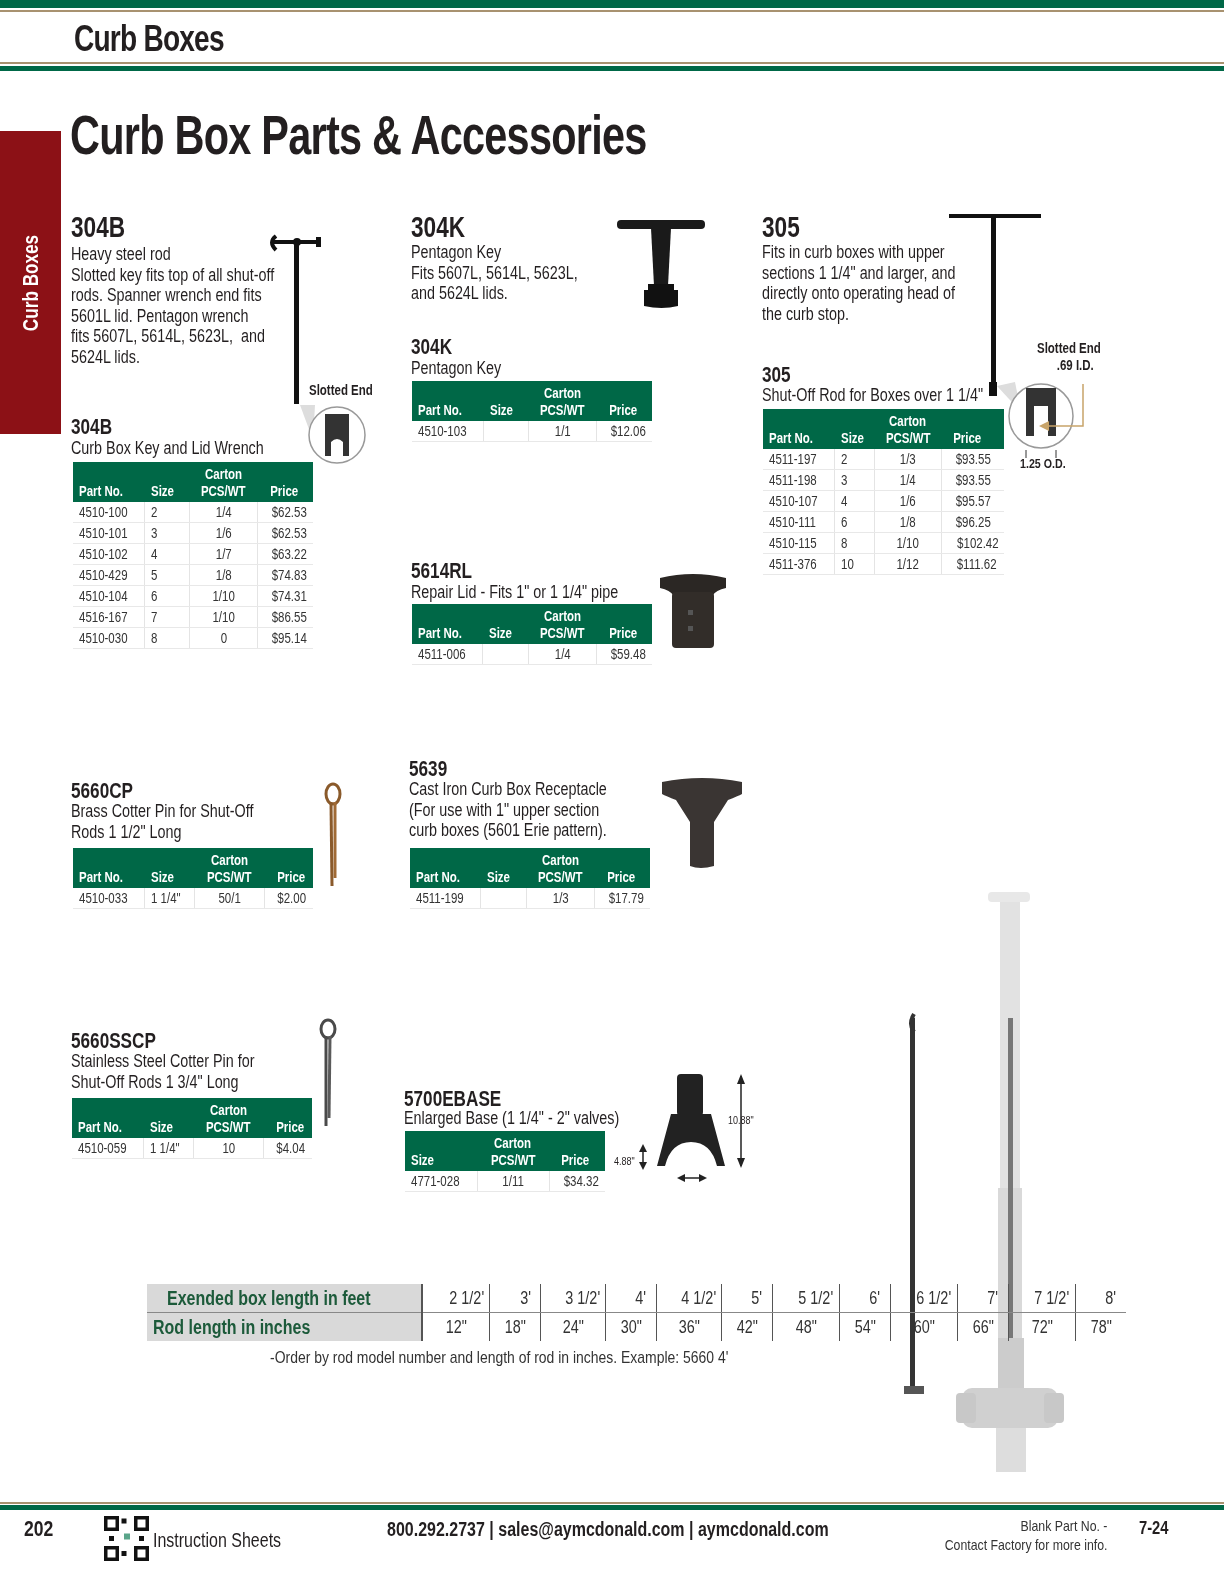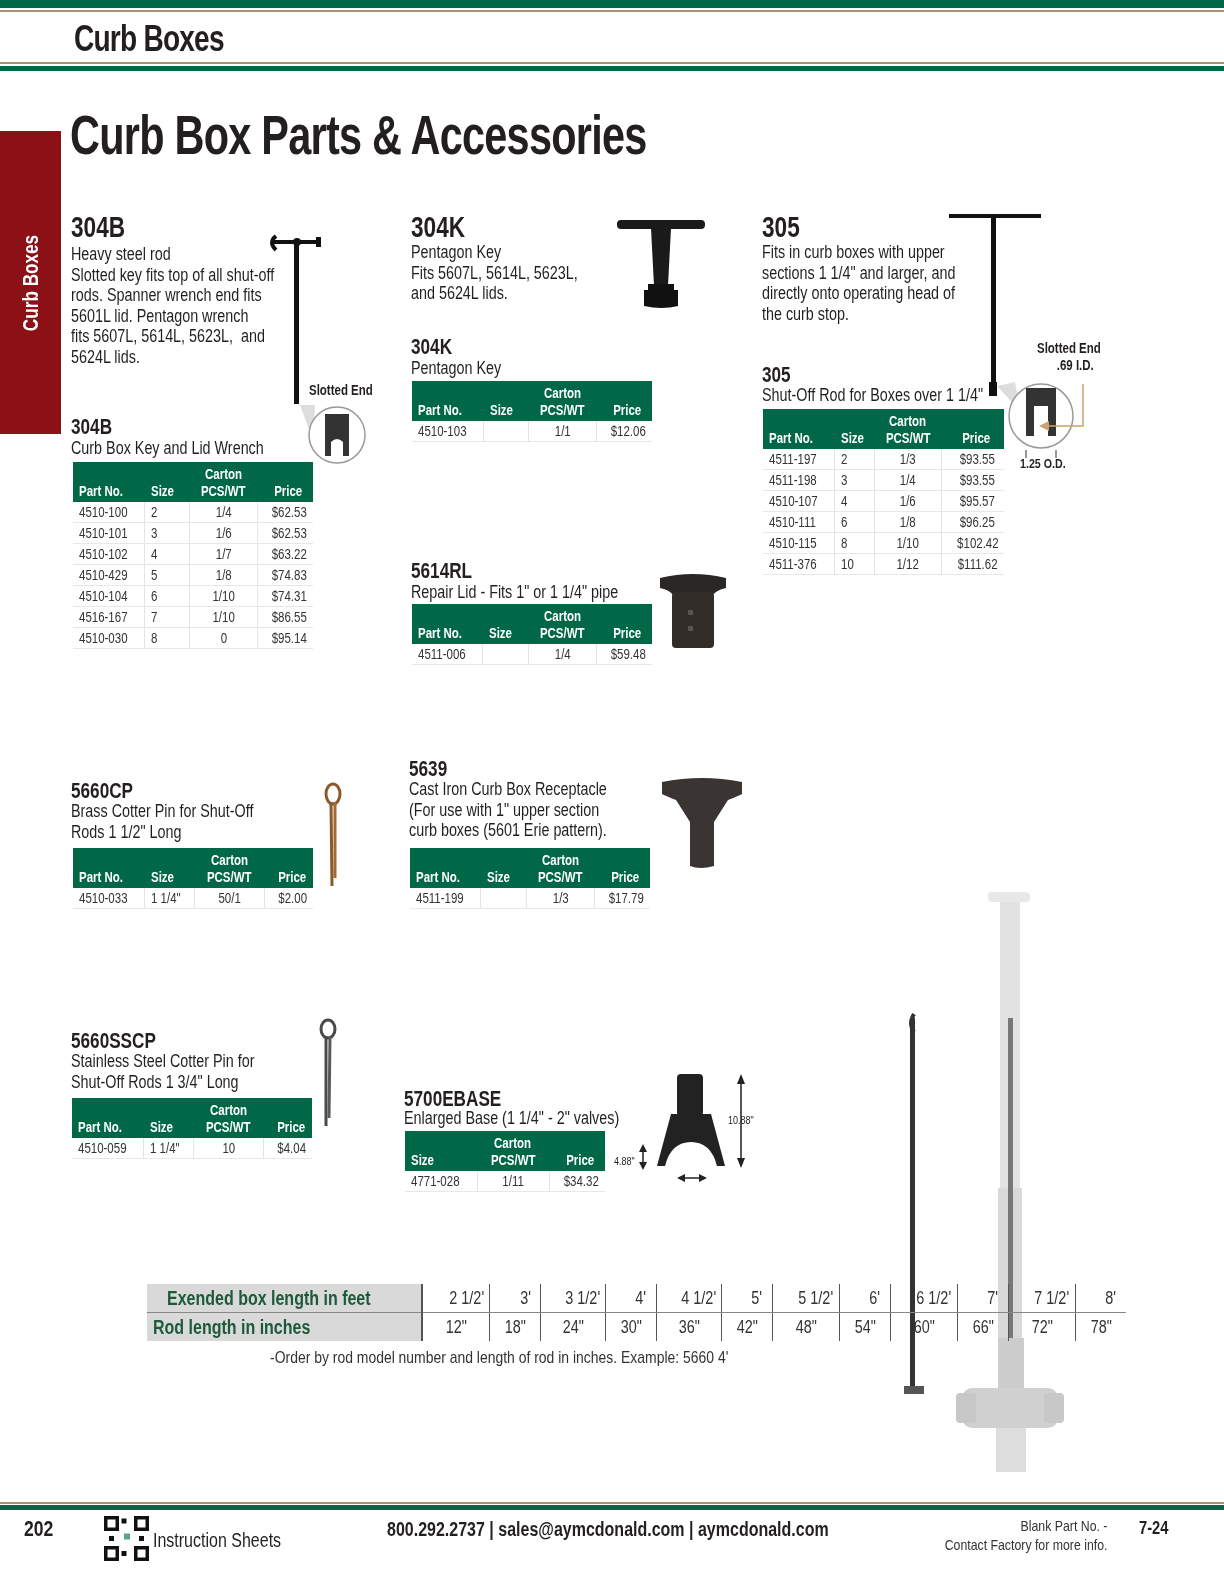--- a/index.html
+++ b/index.html
@@ -19,21 +19,21 @@
 
   
   .prod-code { font-size:29px; font-weight:bold; transform:scaleX(0.78); transform-origin:left top; white-space:nowrap; position:absolute; line-height:30px;}
   .prod-desc { font-size:17.5px; line-height:20.5px; transform:scaleX(0.82); transform-origin:left top; position:absolute; white-space:pre; }
 
   table.pt { position:absolute; border-collapse:collapse; font-size:14px; }
   table.pt th { background:#006847; color:#fff; font-weight:bold; font-size:14px; padding:0 6px 2px 6px; vertical-align:bottom; line-height:17px; height:38px; }
   table.pt td { font-size:14px; padding:0 6px; height:20px; line-height:20px; border-right:1px solid #e4e4e4; border-bottom:1px solid #e8e8e8; color:#333; }
   table.pt td:last-child { border-right:none; }
   .tx { display:inline-block; transform:scaleX(0.82); white-space:nowrap; }
-  .left { text-align:left; } .ctr { text-align:center; } .right { text-align:center; }
+  .left { text-align:left; } .ctr { text-align:center; } .right { text-align:left; }
   .left .tx { transform-origin:left center; } .ctr .tx { transform-origin:center center; } .right .tx { transform-origin:right center; }
 
   .label-bold { position:absolute; font-weight:bold; font-size:14px; transform:scaleX(0.82); transform-origin:left top; white-space:nowrap; }
 
   
   table.rod { position:absolute; left:147px; top:1284px; border-collapse:collapse; }
   table.rod td { height:28px; font-size:18px; padding:0; text-align:center; border-left:1px solid #555; color:#333; }
   table.rod td.hdr { background:#d9d9d9; color:#1c5a3a; font-weight:bold; font-size:20px; text-align:left; padding-left:6px; border-left:none; border-right:2px solid #555; width:200px; }
   table.rod tr:first-child td { border-bottom:1px solid #888;padding-left:20px; }
   table.rod td.hdr .tx { transform:scaleX(0.8); transform-origin:left center; }

